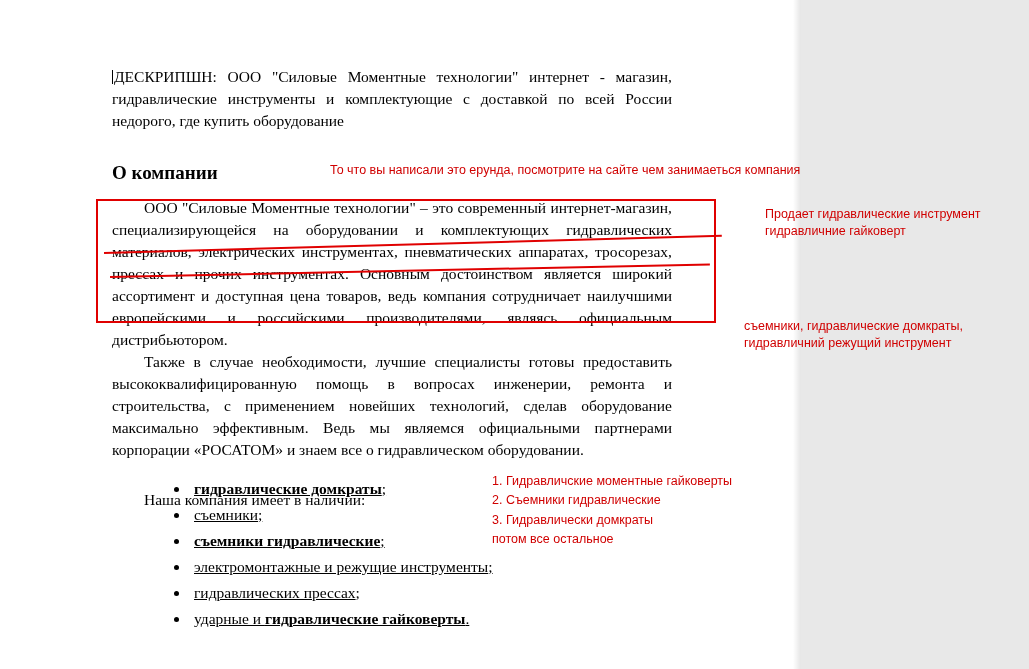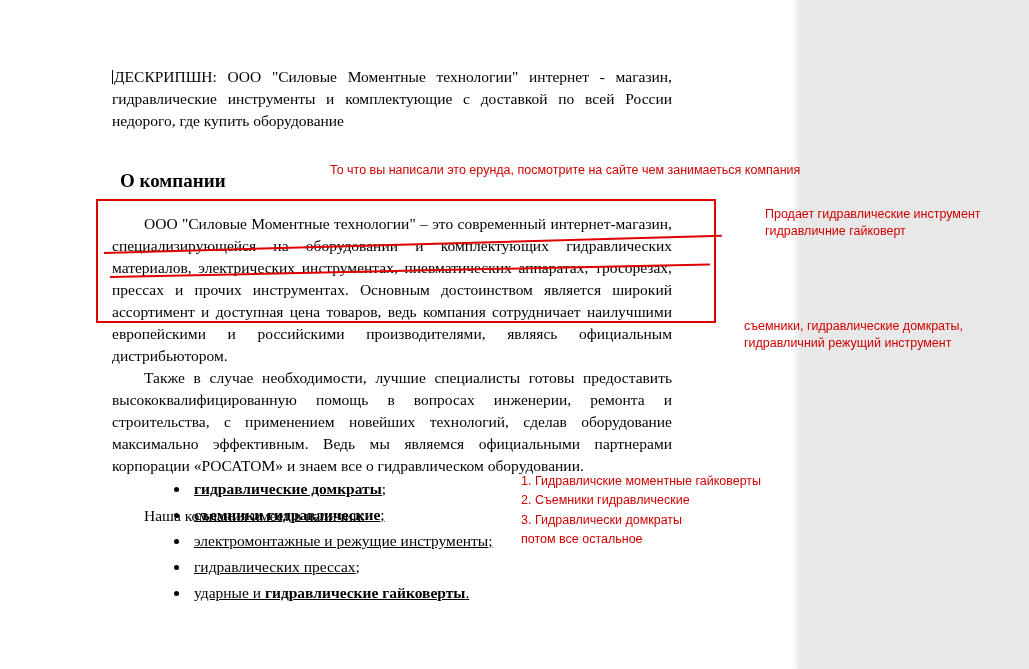--- a/index.html
+++ b/index.html
@@ -53,21 +53,21 @@
   }
   .indent {
     text-indent: 32px;
   }
   .spacer-lg { height: 28px; }
   .spacer-sm { height: 10px; }
   h2.heading {
     font-family: "Liberation Serif", serif;
     font-size: 19px;
     font-weight: bold;
-    margin: 8px;
+    margin: 0;
     padding: 0;
     color: #000;
     text-align: left;
   }
   .cursor-bar {
     display: inline-block;
     width: 0;
     border-left: 1px solid #000;
     height: 14px;
     vertical-align: -2px;
@@ -118,21 +118,20 @@
   }
   #annot-right-2 {
     left: 744px;
     top: 270px;
     margin-top: 48px;
   }
   #annot-list {
     left: 492px;
     top: 472px;
     line-height: 1.55;
-    margin-left: 29px;
   }
   .red-box {
     position: absolute;
     border: 2px solid #e00000;
     box-sizing: border-box;
   }
   #box-main {
     left: 96px;
     top: 199px;
     width: 620px;
@@ -178,20 +177,21 @@
 
     <div class="spacer-lg"></div>
 
     <div class="para indent">Наша компания имеет в наличии:</div>
 
     <div class="spacer-sm"></div>
   </div>
 
   <ul class="features" id="features-list" style="position:absolute; left:112px; top:478px; width:560px;">
     <li><span class="b">гидравлические домкраты</span><span>;</span></li>
+    <li><span>съемники</span><span>;</span></li>
     <li><span class="b">съемники гидравлические</span><span>;</span></li>
     <li><span>электромонтажные и режущие инструменты</span><span>;</span></li>
     <li><span>гидравлических прессах</span><span>;</span></li>
     <li><span>ударные и </span><span class="b">гидравлические гайковерты</span><span>.</span></li>
   </ul>
 
   <div class="red-box" id="box-main"></div>
   <div class="strike" id="strike-1"></div>
   <div class="strike" id="strike-2"></div>
 

